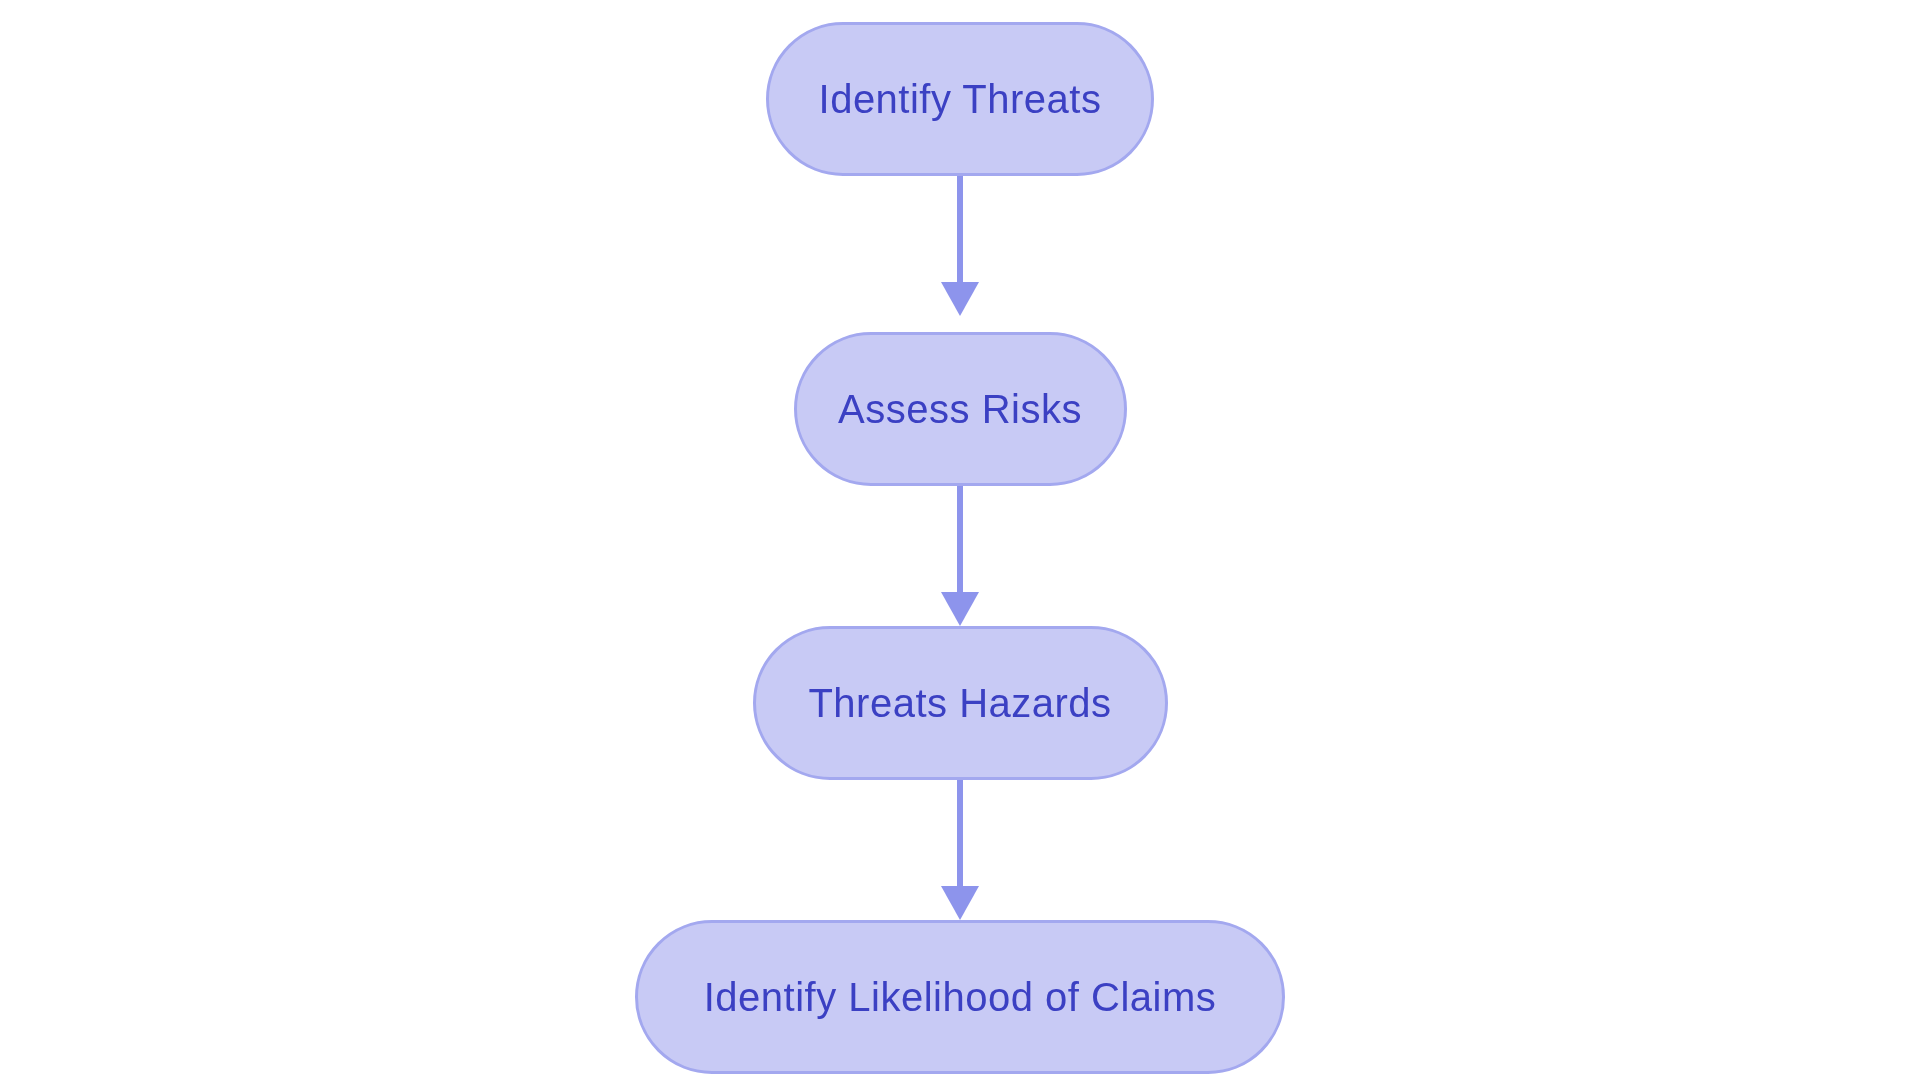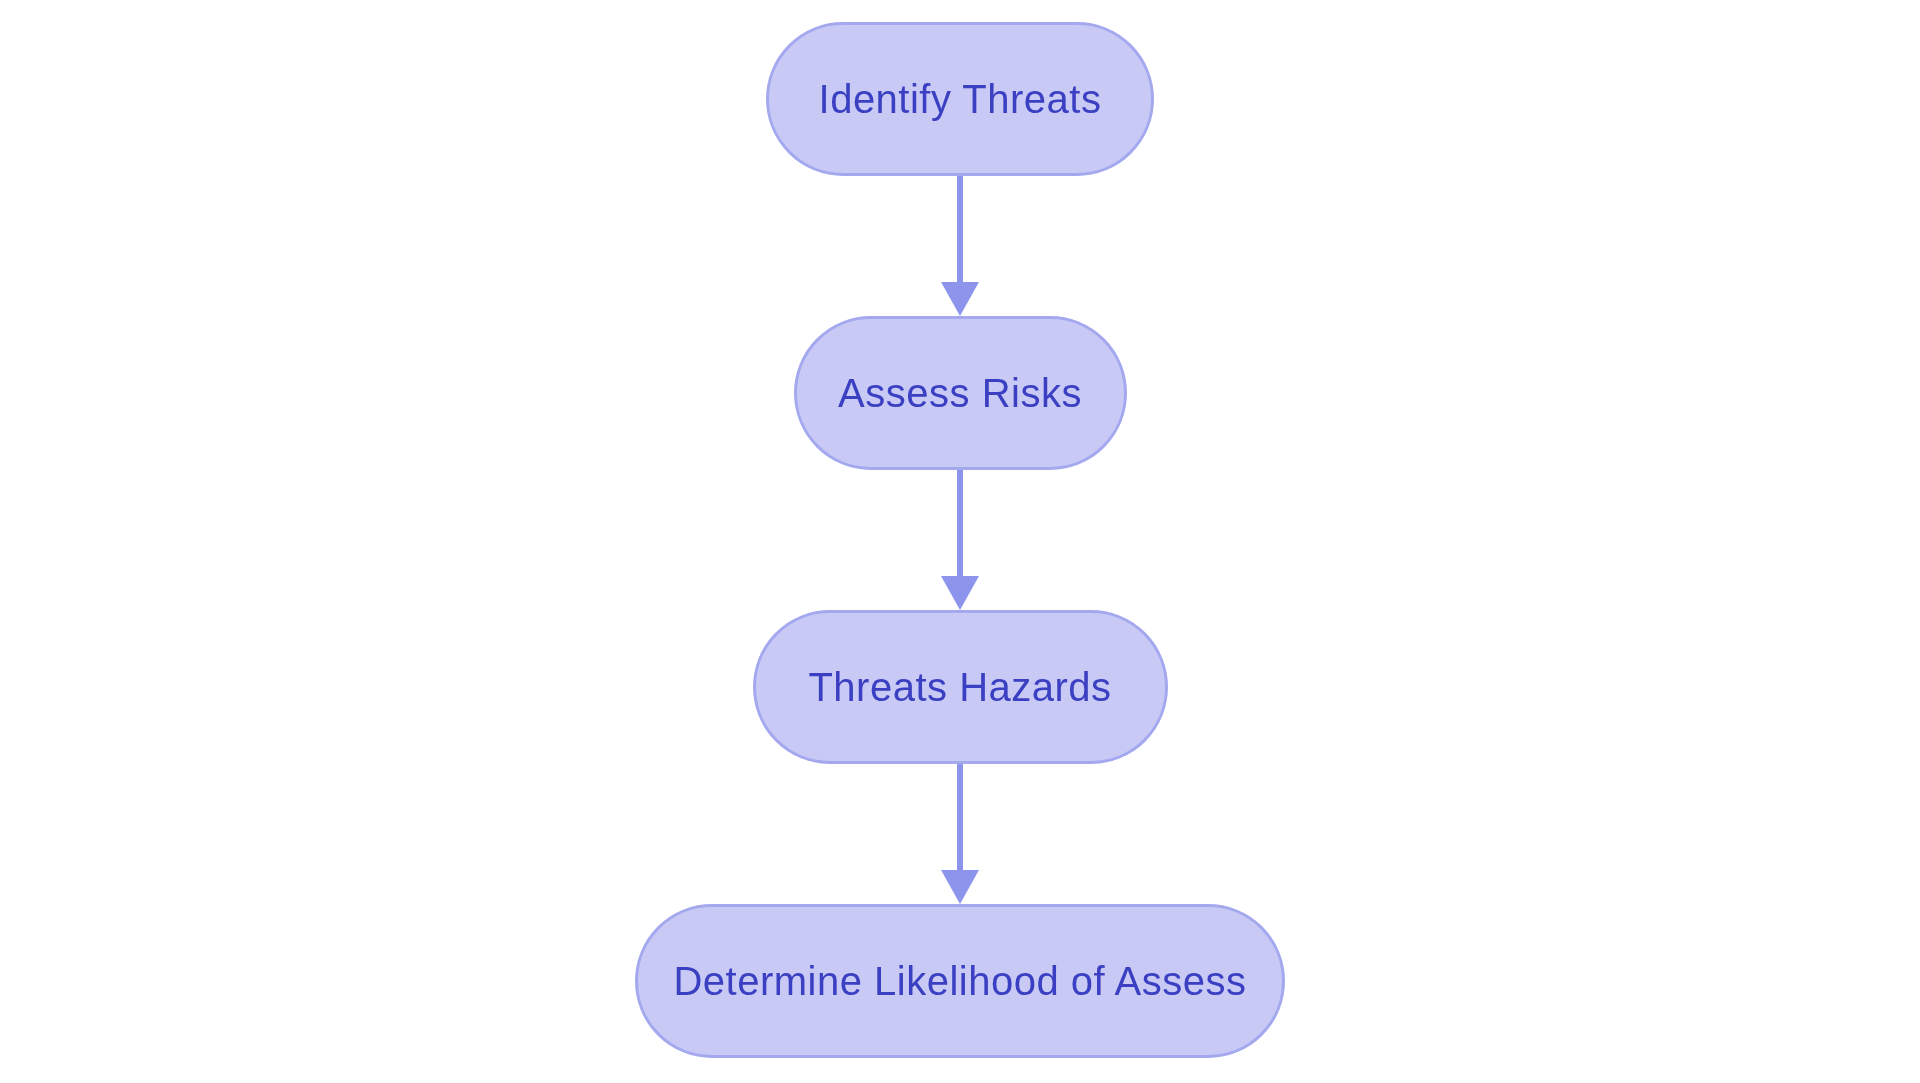--- a/index.html
+++ b/index.html
@@ -29,21 +29,21 @@
     height: 154px;
     border-radius: 77px;
     background: var(--node-fill);
     border: 3px solid var(--node-border);
     display: flex;
     align-items: center;
     justify-content: center;
     flex: 0 0 auto;
   }
   .node-1 { width: 388px; }
-  .node-2 { width: 333px; }
+  .node-2 { width: 333px; margin-top: 16px; }
   .node-3 { width: 415px; }
   .node-4 { width: 650px; }
   .node-label {
     font-size: 40px;
     line-height: 1;
     color: var(--node-text);
     letter-spacing: 0.5px;
     white-space: nowrap;
   }
   .arrow {
@@ -93,16 +93,16 @@
   <div class="node node-3">
     <span class="node-label">Threats Hazards</span>
   </div>
 
   <div class="arrow">
     <div class="arrow-line"></div>
     <div class="arrow-head"></div>
   </div>
 
   <div class="node node-4">
-    <span class="node-label">Determine Likelihood of Assess</span>
+    <span class="node-label">Identify Likelihood of Claims</span>
   </div>
 
 </div>
 
 </body></html>

